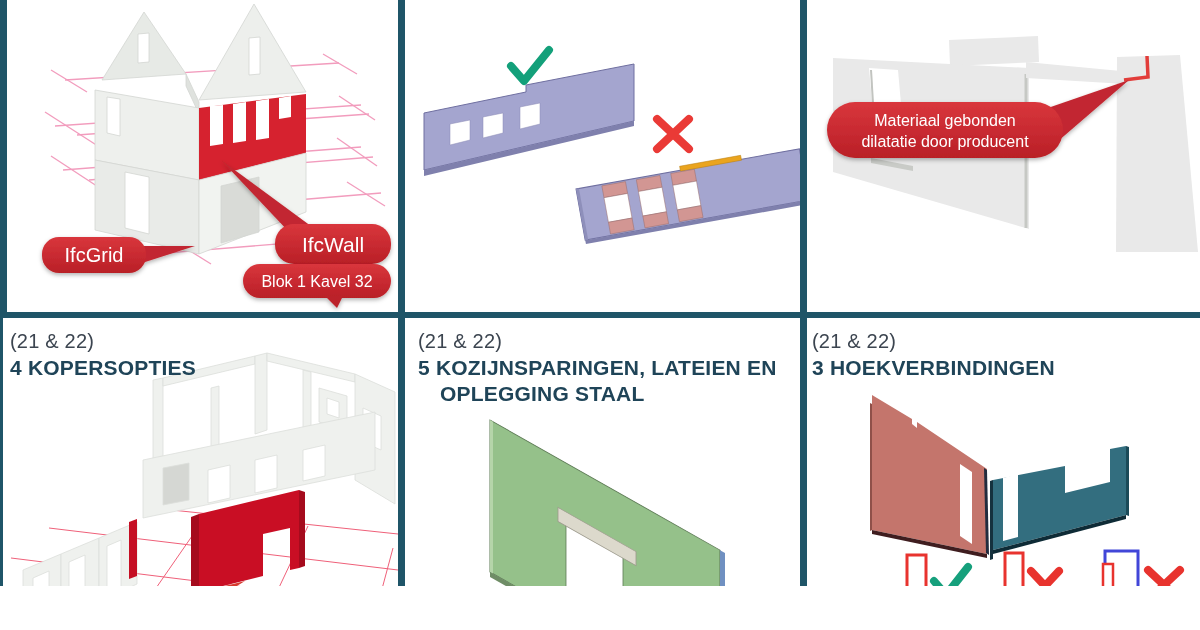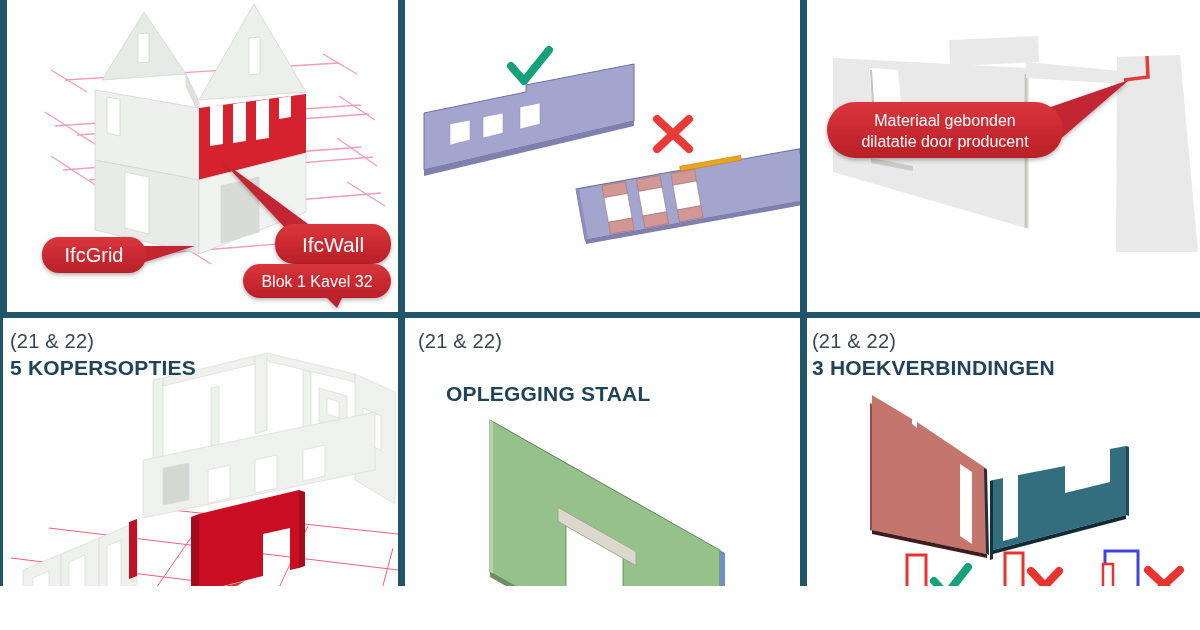--- a/index.html
+++ b/index.html
@@ -154,21 +154,21 @@
         <polygon points="235,110 322,80 250,142" fill="#c22730"></polygon>
         <rect x="20" y="102" width="236" height="56" rx="28" fill="url(#redg2)"></rect>
         <text class="callout-txt" x="138" y="126" font-size="16" text-anchor="middle">Materiaal gebonden</text>
         <text class="callout-txt" x="138" y="147" font-size="16" text-anchor="middle">dilatatie door producent</text>
       </g>
     </svg>
   </div>
 
   <div class="cell" style="left:3px;top:318px;width:395px;height:312px;">
     <div class="hdr-tag" style="left:7px;top:12px;">(21 &amp; 22)</div>
-    <div class="hdr-title" style="left:7px;top:38px;">5 KOPERSOPTIES</div>
+    <div class="hdr-title" style="left:7px;top:38px;">4 KOPERSOPTIES</div>
     <svg width="395" height="312" viewBox="0 0 395 312">
       <g stroke="#ef6079" stroke-width="1">
         <path d="M46,210 L395,252"></path>
           <path d="M8,240 L395,288"></path>
           <path d="M0,272 L320,312"></path>
         <path d="M150,190 L395,216"></path>
         <path d="M124,312 L196,208"></path>
           <path d="M256,312 L305,208"></path>
           <path d="M368,312 L390,230"></path>
         <path d="M28,312 L80,248"></path>
@@ -204,21 +204,22 @@
         <polygon points="188,199 196,196 196,274 188,277" fill="#a50b1d"></polygon>
         <polygon points="196,196 296,172 296,250 287,252 287,210 260,216 260,258 196,274" fill="#c90e24"></polygon>
         <polygon points="296,172 302,174 302,248 296,250" fill="#a50b1d"></polygon>
         <polygon points="222,268 242,263 162,312 148,312" fill="#d63a2e"></polygon>
       </g>
     </svg>
   </div>
 
   <div class="cell" style="left:404px;top:318px;width:396px;height:312px;">
     <div class="hdr-tag" style="left:14px;top:12px;">(21 &amp; 22)</div>
-    <div class="hdr-title" style="left:42px;top:64px;">OPLEGGING STAAL</div>
+    <div class="hdr-title" style="left:14px;top:38px;">5 KOZIJNSPARINGEN, LATEIEN EN</div>
+    <div class="hdr-title" style="left:36px;top:64px;">OPLEGGING STAAL</div>
     <svg width="396" height="312" viewBox="0 0 396 312">
       <g transform="translate(86,102) skewY(29.5)">
         <rect x="0" y="0" width="230" height="152" fill="#95c18a" stroke="#5c7a54" stroke-width="1"></rect>
         <rect x="0" y="0" width="3" height="152" fill="#b5d5a9"></rect>
         <rect x="76" y="62" width="57" height="77" fill="#ffffff" stroke="#5c7a54" stroke-width="0.8"></rect>
         <rect x="76" y="131" width="57" height="8" fill="#c6dfb8"></rect>
         <rect x="68" y="49" width="78" height="14" fill="#dcd9cc" stroke="#9d9a8d" stroke-width="0.8"></rect>
         <rect x="230" y="0" width="5" height="152" fill="#7090c1"></rect>
         <rect x="0" y="152" width="230" height="5" fill="#6f8d66"></rect>
       </g>

